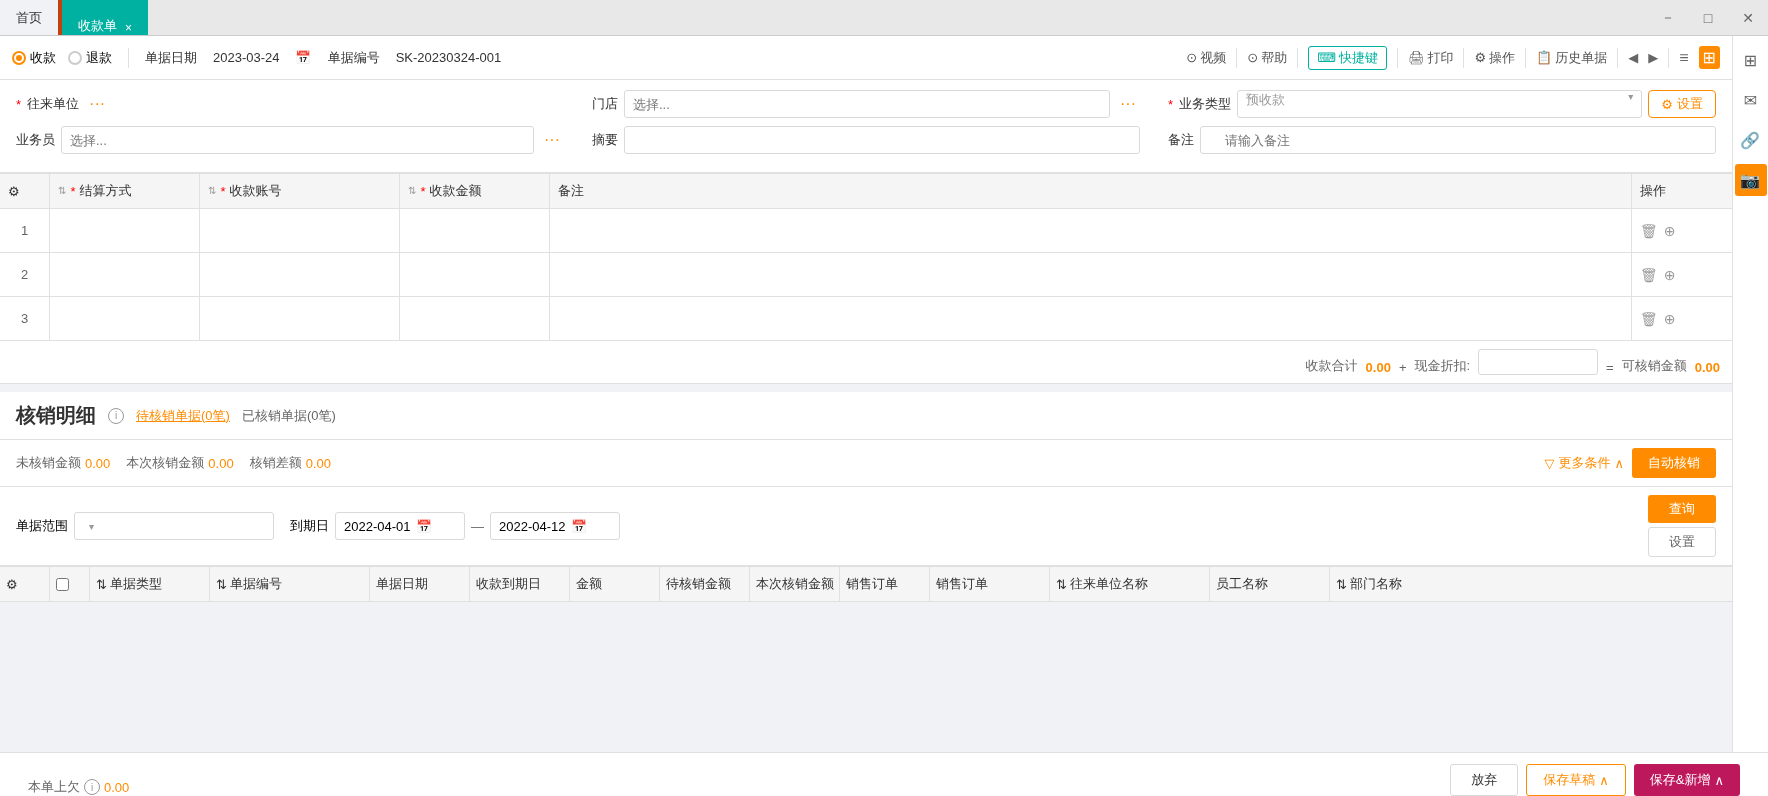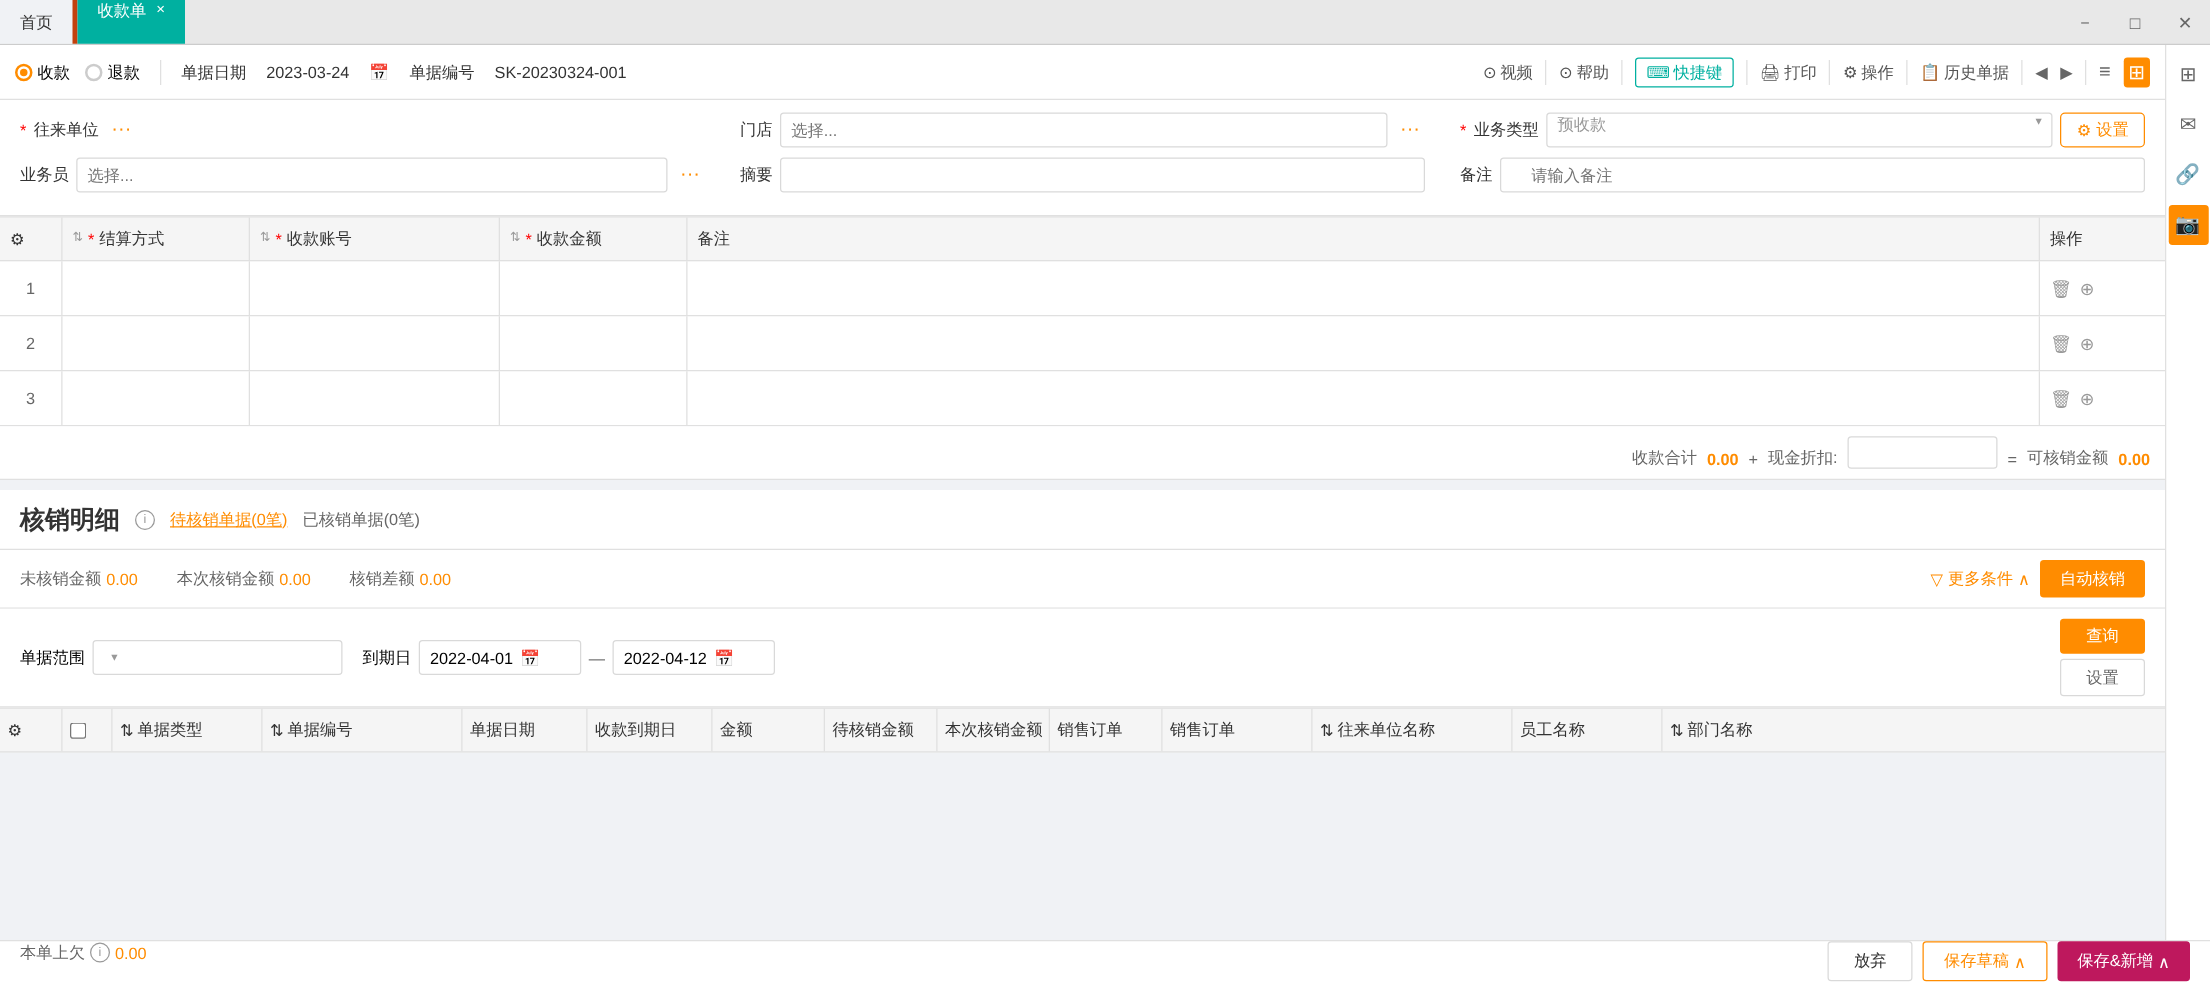--- a/index.html
+++ b/index.html
@@ -8,21 +8,21 @@
     
     .tab-bar {
       display: flex; align-items: center; background: #e8e8e8; height: 36px;
       border-bottom: 1px solid #ccc;
     }
     .tab-home {
       padding: 16px 16px; height: 100%; display: flex; align-items: center;
       background: #f0f2f5; color: #333; cursor: pointer; border-right: 4px solid #c2410c;
     }
     .tab-active {
-      padding: 0 16px; height: 100%; display: flex; align-items: flex-start;
+      padding: 0 16px; height: 100%; display: flex; align-items: flex-end;
       background: #00b0a0; color: #fff; cursor: pointer; gap: 8px;
     }
     .tab-close { font-size: 12px; cursor: pointer; }
     .window-controls { margin-left: auto; display: flex; gap: 0; }
     .win-btn { width: 40px; height: 36px; display: flex; align-items: center; justify-content: center; cursor: pointer; color: #666; font-size: 14px; }
 
     
     .toolbar {
       background: #fff; height: 44px; display: flex; align-items: center;
       padding: 0 12px; border-bottom: 1px solid #e0e0e0; gap: 16px;
@@ -107,21 +107,21 @@
       background: #fff; padding: 10px 16px; border-bottom: 1px solid #e0e0e0;
       display: flex; align-items: center; gap: 12px;
     }
     .section-title { font-size: 20px; font-weight: bold; color: #333; }
     .info-icon { width: 16px; height: 16px; border-radius: 50%; border: 1px solid #999; display: inline-flex; align-items: center; justify-content: center; font-size: 10px; color: #999; cursor: pointer; }
     .tab-link { color: #ff8c00; cursor: pointer; text-decoration: underline; }
     .tab-link-inactive { color: #666; cursor: pointer; }
 
     .filter-row {
       background: #fff; padding: 8px 16px; display: flex; align-items: center;
-      gap: 31px; border-bottom: 1px solid #e0e0e0;
+      gap: 16px; border-bottom: 1px solid #e0e0e0;
     }
     .filter-item { display: flex; align-items: center; gap: 4px; color: #666; }
     .filter-value { color: #ff8c00; }
     .filter-right { margin-left: auto; display: flex; align-items: center; gap: 8px; }
     .more-filter { color: #ff8c00; cursor: pointer; display: flex; align-items: center; gap: 4px; }
     .auto-btn {
       background: #ff8c00; color: #fff; border: none; padding: 6px 16px;
       border-radius: 3px; cursor: pointer;
     }
 
@@ -160,21 +160,21 @@
       padding: 8px 6px; border-right: 1px solid #e0e0e0;
       font-weight: normal; color: #333; display: flex; align-items: center; gap: 3px;
       white-space: nowrap; overflow: hidden;
     }
     .bth:last-child { border-right: none; }
 
     
     .page-footer {
       position: fixed; bottom: 0; left: 0; right: 0;
       background: #fff; border-top: 1px solid #e0e0e0;
-      height: 44px; display: flex; align-items: flex-start; padding: 0 16px;
+      height: 44px; display: flex; align-items: flex-end; padding: 0 28px;
       gap: 12px;
       margin-top: 48px;
     }
     .footer-info { display: flex; align-items: center; gap: 4px; color: #666; }
     .footer-info-icon { width: 16px; height: 16px; border-radius: 50%; border: 1px solid #999; display: inline-flex; align-items: center; justify-content: center; font-size: 10px; color: #999; }
     .footer-value { color: #ff8c00; }
     .footer-actions { margin-left: auto; display: flex; gap: 8px; }
     .btn-abandon { background: #fff; color: #333; border: 1px solid #d9d9d9; padding: 6px 20px; border-radius: 3px; cursor: pointer; }
     .btn-draft { background: #fff; color: #ff8c00; border: 1px solid #ff8c00; padding: 6px 16px; border-radius: 3px; cursor: pointer; display: flex; align-items: center; gap: 4px; }
     .btn-save { background: #be185d; color: #fff; border: none; padding: 6px 16px; border-radius: 3px; cursor: pointer; display: flex; align-items: center; gap: 4px; }

